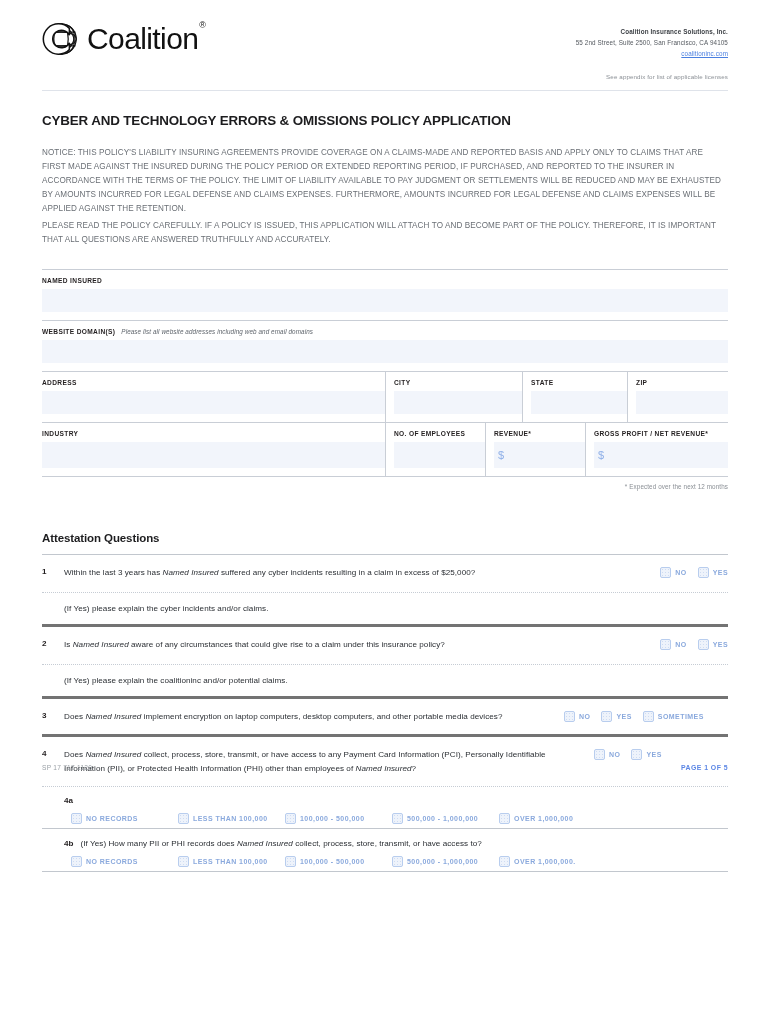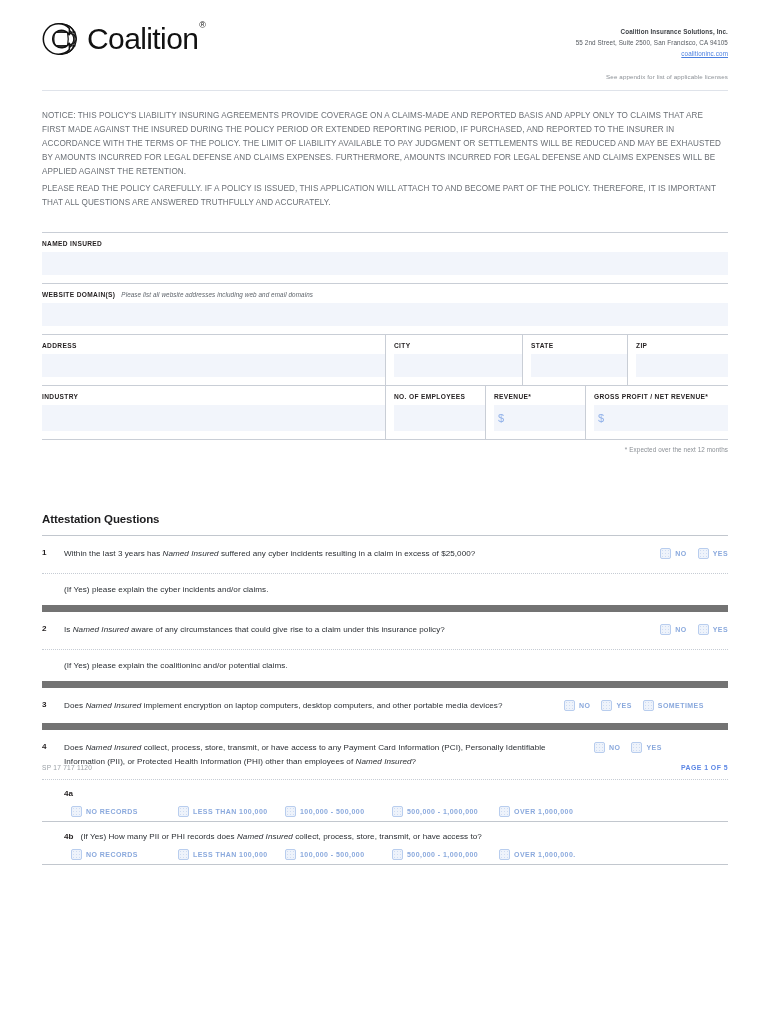--- a/index.html
+++ b/index.html
@@ -181,35 +181,35 @@
     font-size: 6.3px;
     color: #8a8f95;
     margin-top: 6px;
     letter-spacing: 0.1px;
   }
 
   
   .section-title {
     font-size: 11.5px;
     font-weight: bold;
-    margin-top: 60px;
+    margin-top: 42px;
     letter-spacing: -0.1px;
     color: #1d1d1f;
   }
 
   .q-table {
     margin-top: 10px;
     border-top: 1px solid #c2c7ce;
   }
 
   .q-row {
     display: flex;
     align-items: flex-start;
     padding: 11px 0 11px 0;
-    border-bottom: 7px solid #737373;
+    border-bottom: 3px solid #737373;
     min-height: 38px;
   }
   .q-row.dotted { border-bottom: 1px dotted #c6ccd4; }
   .q-row.subrow { border-bottom: 1px solid #c2c7ce; }
   .q-row.thin { padding: 9px 0 9px 0; min-height: 0; }
 
   .q-num {
     flex: 0 0 22px;
     font-size: 8.1px;
     font-weight: bold;
@@ -330,20 +330,21 @@
     <div class="company-info">
       <div class="company-name">Coalition Insurance Solutions, Inc.</div>
       <div>55 2nd Street, Suite 2500, San Francisco, CA 94105</div>
       <a class="company-link" href="#">coalitioninc.com</a>
       <div class="company-licenses">See appendix for list of applicable licenses</div>
     </div>
   </div>
 
   <div class="header-rule"></div>
 
+  <h1 class="doc-title">CYBER AND TECHNOLOGY ERRORS &amp; OMISSIONS POLICY APPLICATION</h1>
 
   <p class="notice">NOTICE: THIS POLICY'S LIABILITY INSURING AGREEMENTS PROVIDE COVERAGE ON A CLAIMS-MADE AND REPORTED BASIS AND APPLY ONLY TO CLAIMS THAT ARE FIRST MADE AGAINST THE INSURED DURING THE POLICY PERIOD OR EXTENDED REPORTING PERIOD, IF PURCHASED, AND REPORTED TO THE INSURER IN ACCORDANCE WITH THE TERMS OF THE POLICY. THE LIMIT OF LIABILITY AVAILABLE TO PAY JUDGMENT OR SETTLEMENTS WILL BE REDUCED AND MAY BE EXHAUSTED BY AMOUNTS INCURRED FOR LEGAL DEFENSE AND CLAIMS EXPENSES. FURTHERMORE, AMOUNTS INCURRED FOR LEGAL DEFENSE AND CLAIMS EXPENSES WILL BE APPLIED AGAINST THE RETENTION.</p>
   <p class="notice">PLEASE READ THE POLICY CAREFULLY. IF A POLICY IS ISSUED, THIS APPLICATION WILL ATTACH TO AND BECOME PART OF THE POLICY. THEREFORE, IT IS IMPORTANT THAT ALL QUESTIONS ARE ANSWERED TRUTHFULLY AND ACCURATELY.</p>
 
   <div class="form-table">
 
     <div class="form-row">
       <div class="form-cell">
         <span class="field-label">NAMED INSURED</span>
         <div class="field-input"></div>

